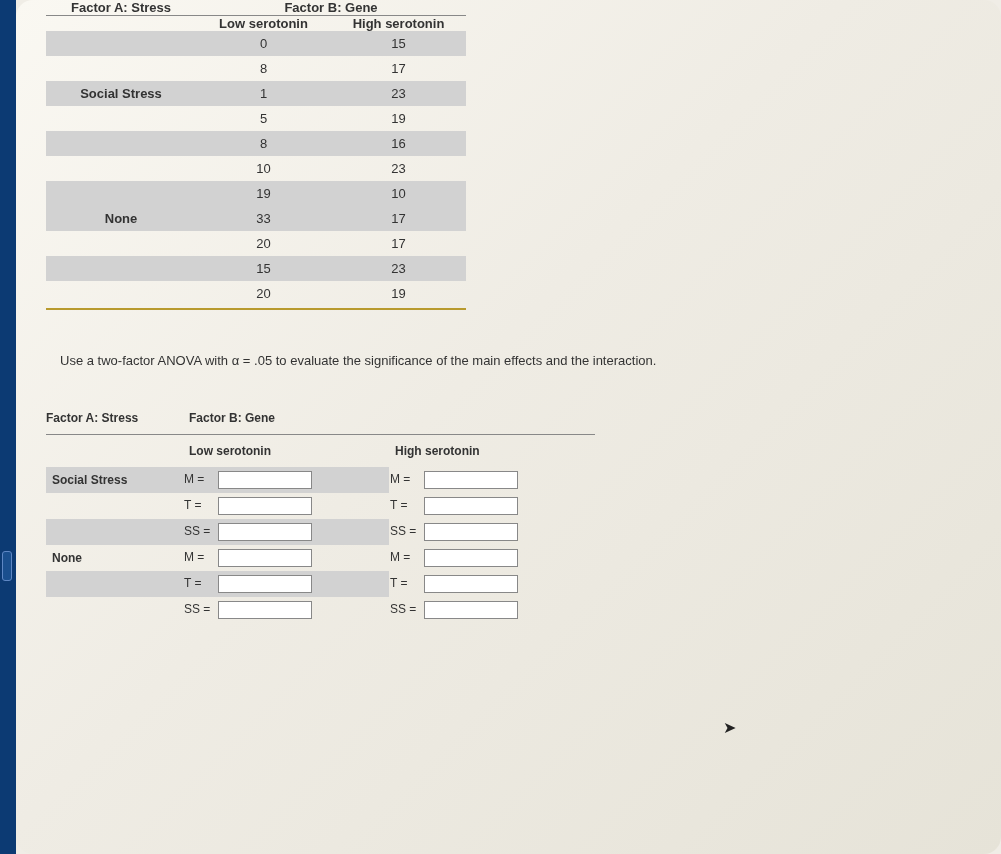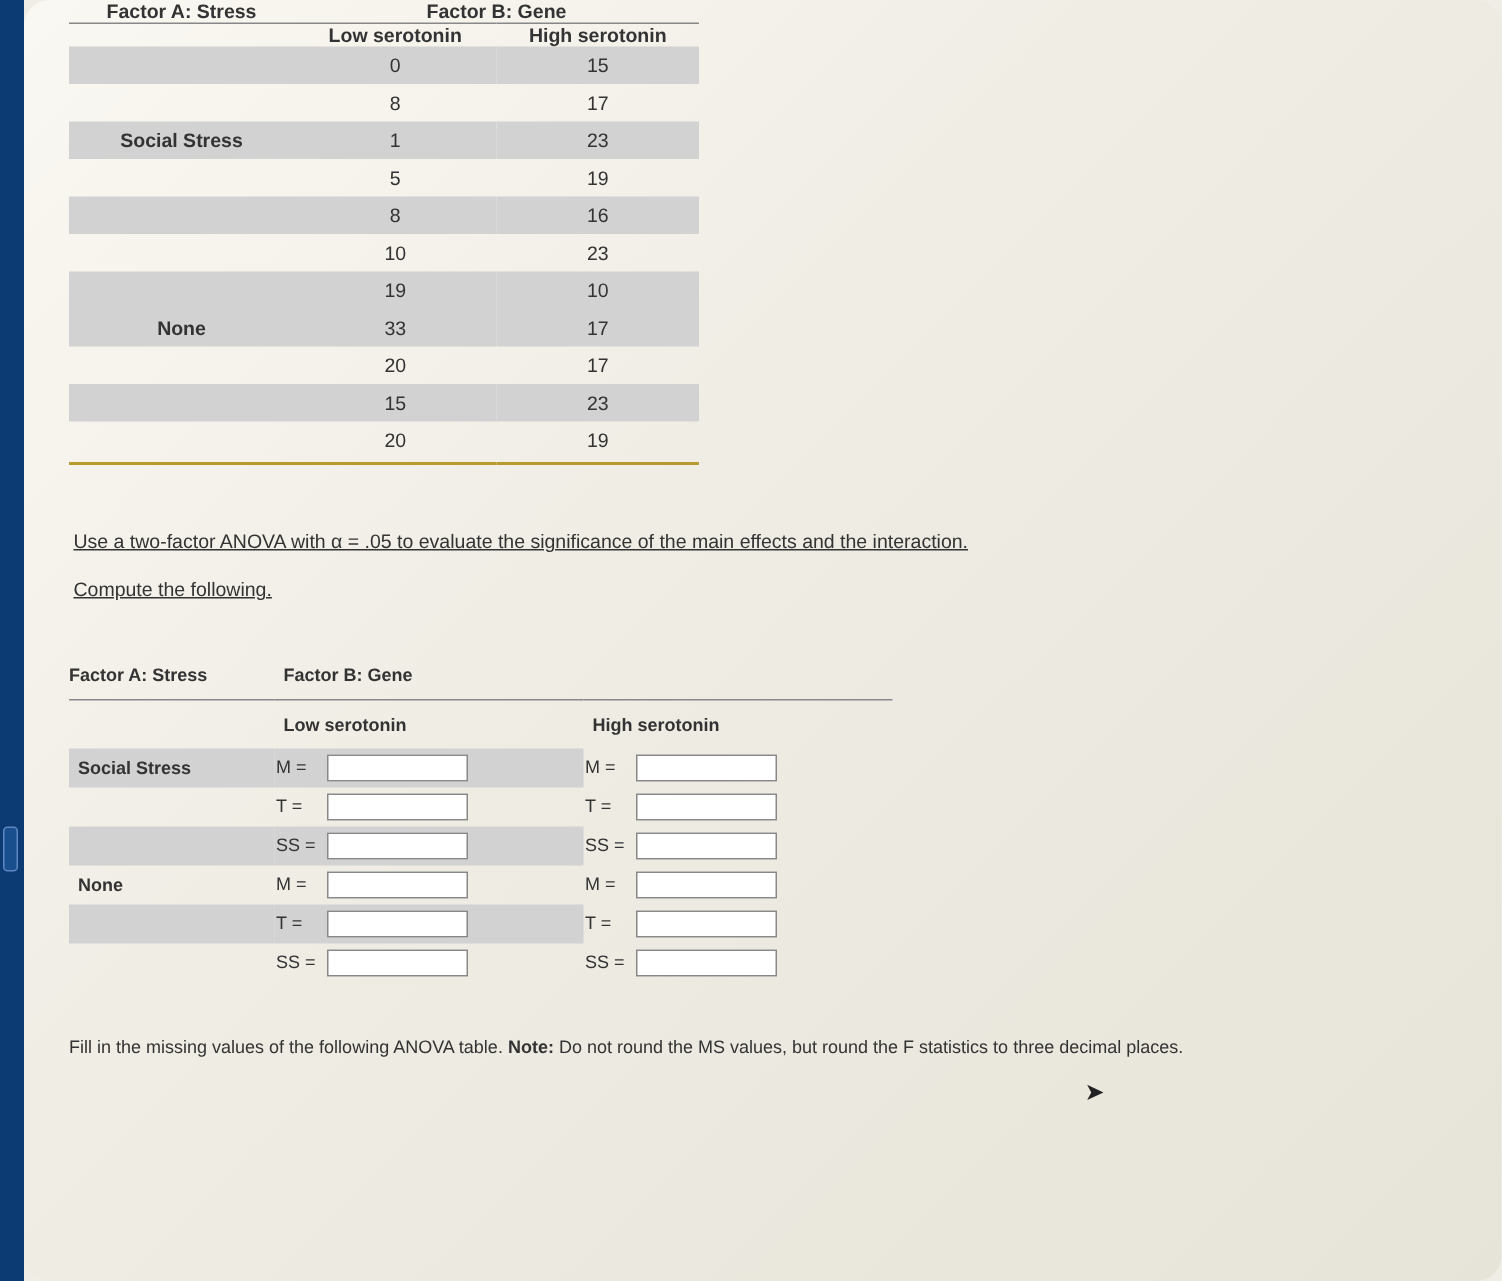--- a/index.html
+++ b/index.html
@@ -75,24 +75,23 @@
   }
   table.data tbody tr.band td.shade {
     background: #d2d2d2;
   }
   table.data tbody tr td.col-a {
     font-weight: bold;
   }
   .bottom-rule td { border-bottom: 2px solid #b89a2e; padding:0; height:2px; }
 
   .para {
-    margin: 40px 0 0 3px;
+    margin: 40px 0 0 14px;
     font-size: 13px;
     line-height: 1.7;
-    text-decoration: underline;
   }
 
   
   table.summary {
     border-collapse: collapse;
     margin-top: 30px;
   }
   table.summary td {
     font-size: 12px;
     vertical-align: middle;
@@ -208,21 +207,20 @@
         </tr>
       </tbody>
     <tfoot>
       <tr class="bottom-rule">
           <td colspan="3"></td>
         </tr>
     </tfoot>
   </table>
 
   <p class="para">Use a two-factor ANOVA with α = .05 to evaluate the significance of the main effects and the interaction.</p>
-  <p class="para" style="margin-top:10px;">Compute the following.</p>
 
   <table class="summary">
     <thead>
       <tr class="s-hdr">
         <td class="s-col-a s-hdr-line">Factor A: Stress</td>
         <td class="s-hdr-line" colspan="2" style="padding-left:6px;">Factor B: Gene</td>
       </tr>
       <tr class="s-sub">
         <td class="s-col-a"></td>
         <td class="s-col-b1">Low serotonin</td>
@@ -258,19 +256,16 @@
         <td><span class="lbl">T =</span><span class="inp"></span></td>
       </tr>
       <tr>
         <td class="s-col-a"></td>
         <td><span class="lbl">SS =</span><span class="inp"></span></td>
         <td><span class="lbl">SS =</span><span class="inp"></span></td>
       </tr>
     </tbody>
   </table>
 
-  <p class="foot">
-    <span>Fill in the missing values of the following ANOVA table. </span><b>Note:</b><span> Do not round the MS values, but round the F statistics to three decimal places.</span>
-  </p>
 
 </div>
 
 <div class="cursor-arrow">➤</div>
 
 </body></html>

